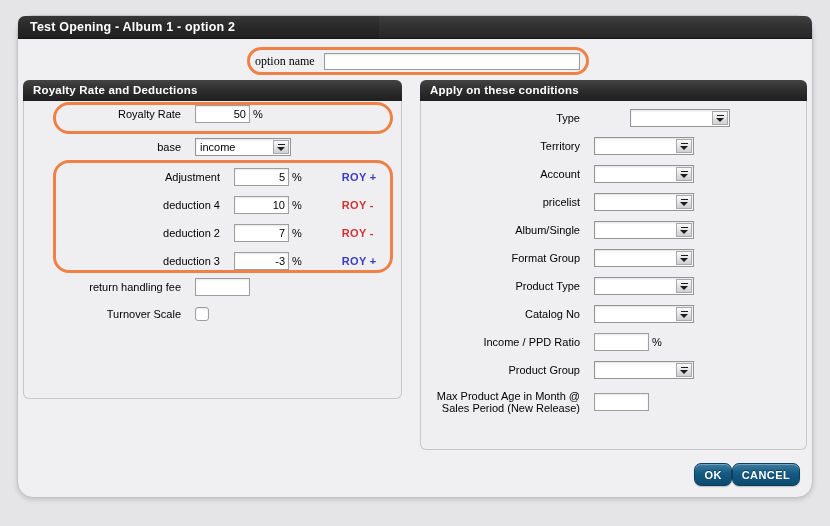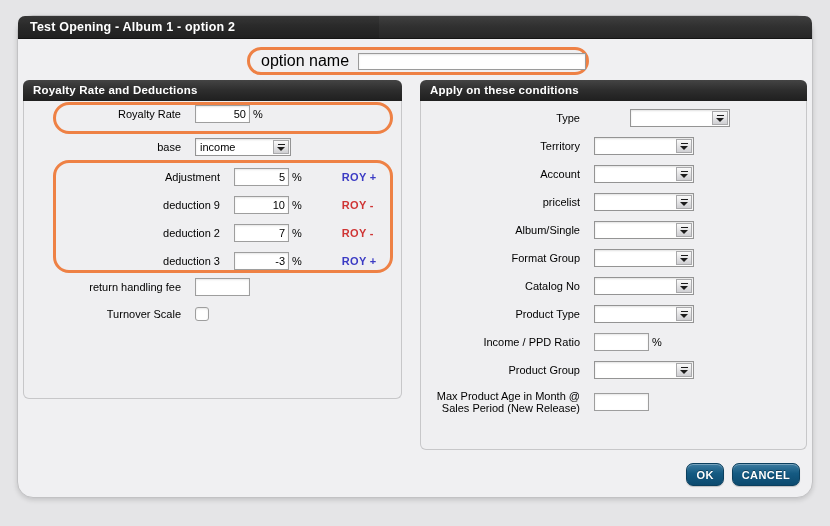--- a/index.html
+++ b/index.html
@@ -32,21 +32,21 @@
     position:relative; z-index:2;
     color:#ffffff; font-weight:bold; font-size:12.5px; line-height:22px;
     padding-left:12px; letter-spacing:0.2px;
   }
   
   .option-pill {
     position:absolute; left:229px; top:31px; width:342px; height:28px;
     border:3px solid #ee8145; border-radius:16px;
     display:flex; align-items:center;
   }
-  .option-pill label { font-size:16px; color:#000; margin-left:11px; white-space:nowrap; }
+  .option-pill label { font-size:12px; color:#000; margin-left:5px; white-space:nowrap;font-family:Liberation Serif, serif; }
   .option-pill input {
     margin-left:9px; width:256px; height:17px;
     border:1px solid #9b9b9b; background:#fff;
     font-family:"Liberation Sans",sans-serif; font-size:11px; padding:0 3px;
     box-shadow:inset 0 1px 2px rgba(0,0,0,0.10);
   }
   
   .panel { position:absolute; top:64px; }
   .panel-left  { left:5px;  width:379px; height:319px; }
   .panel-right { left:402px; width:387px; height:370px; }
@@ -123,21 +123,21 @@
     border-left:4px solid transparent; border-right:4px solid transparent;
     border-top:4.5px solid #1c1c1c;
   }
   
   .panel-right .row { margin-bottom:10px; }
   .panel-right .row:first-child { margin-top:8px;gap:36px; }
   .panel-right .lbl { width:173px; }
   .row-max { height:26px; margin-top:4px; }
   .row-max .lbl { line-height:12.5px; }
   
-  .btn-bar { position:absolute; top:447px; right:12px; display:flex; gap:8px; }
+  .btn-bar { position:absolute; top:447px; right:12px; display:flex; }
   .btn {
     height:23px; padding:0 9px;
     border:1px solid #0b3f5e; border-radius:7px;
     background:linear-gradient(180deg,#3d7ba0 0%,#145a82 45%,#0c4a6f 100%);
     color:#fff; font-family:"Liberation Sans",sans-serif;
     font-weight:bold; font-size:11px; letter-spacing:0.4px;
     box-shadow:inset 0 1px 0 rgba(255,255,255,0.30), 0 1px 1px rgba(0,0,0,0.2);
     text-shadow:0 -1px 0 rgba(0,0,0,0.35);
     cursor:pointer;
   }
@@ -182,21 +182,21 @@
       <div class="o-group o-group-2">
 
         <div class="row">
           <span class="lbl">Adjustment</span>
           <input class="num-input" type="text" value="5" style="">
           <span class="pct">%</span>
           <span class="roy roy-plus">ROY +</span>
         </div>
 
         <div class="row">
-          <span class="lbl">deduction 9</span>
+          <span class="lbl">deduction 4</span>
           <input class="num-input" type="text" value="10" style="">
           <span class="pct">%</span>
           <span class="roy roy-minus">ROY -</span>
         </div>
 
         <div class="row">
           <span class="lbl">deduction 2</span>
           <input class="num-input" type="text" value="7" style="">
           <span class="pct">%</span>
           <span class="roy roy-minus">ROY -</span>
@@ -282,31 +282,31 @@
         <span class="lbl">Format Group</span>
         <div class="sel">
           <span class="sel-text"></span>
           <span class="sel-btn">
               <span class="arrow-down-glyph"></span>
             </span>
         </div>
       </div>
 
       <div class="row">
+        <span class="lbl">Product Type</span>
+        <div class="sel">
+          <span class="sel-text"></span>
+          <span class="sel-btn">
+              <span class="arrow-down-glyph"></span>
+            </span>
+        </div>
+      </div>
+
+      <div class="row">
         <span class="lbl">Catalog No</span>
-        <div class="sel">
-          <span class="sel-text"></span>
-          <span class="sel-btn">
-              <span class="arrow-down-glyph"></span>
-            </span>
-        </div>
-      </div>
-
-      <div class="row">
-        <span class="lbl">Product Type</span>
         <div class="sel">
           <span class="sel-text"></span>
           <span class="sel-btn">
               <span class="arrow-down-glyph"></span>
             </span>
         </div>
       </div>
 
 
       <div class="row">

